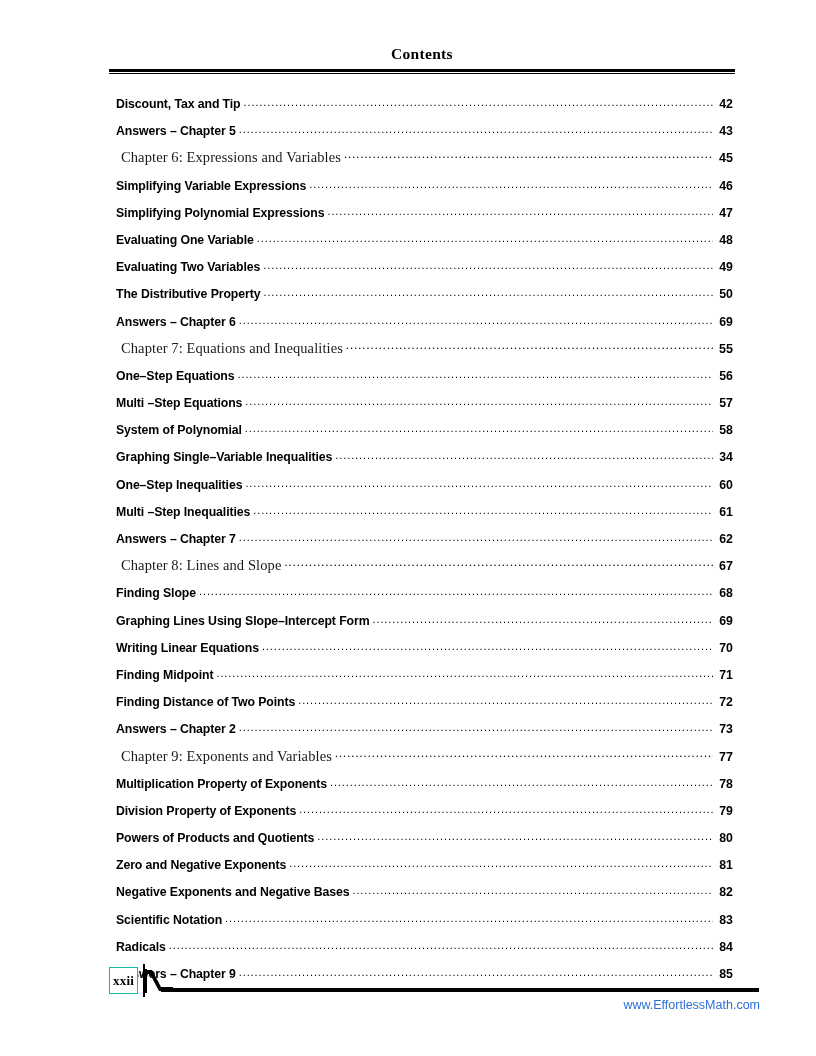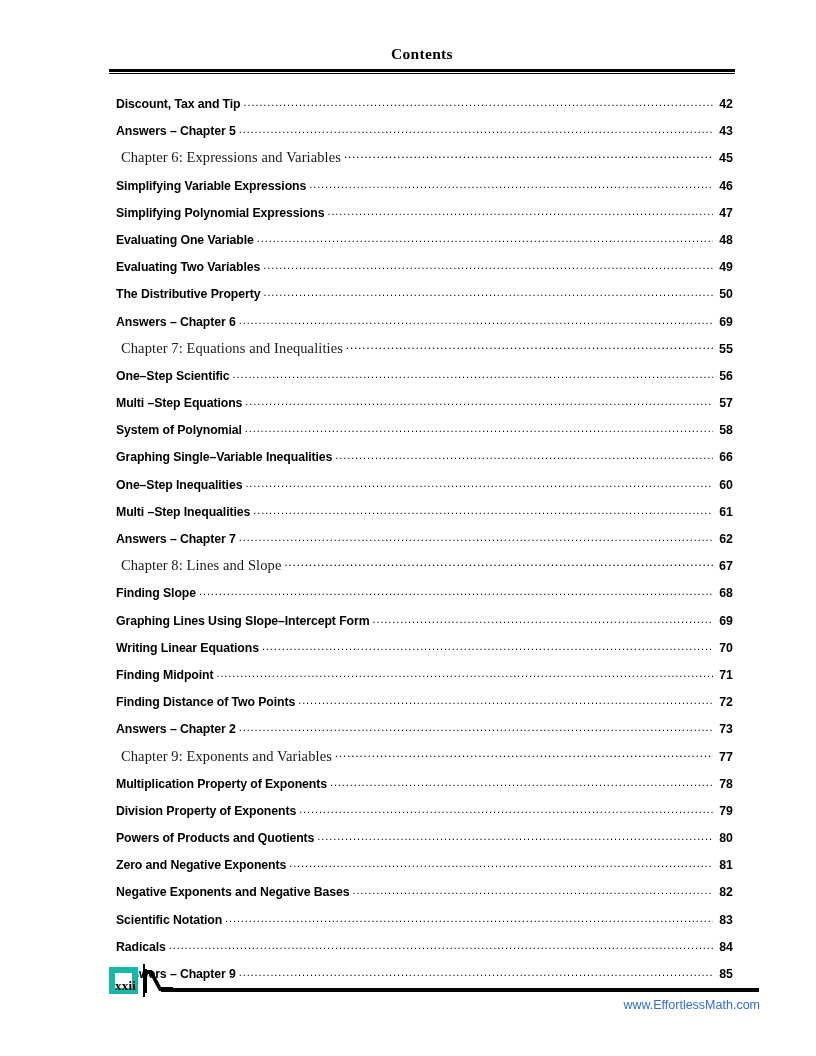--- a/index.html
+++ b/index.html
@@ -163,21 +163,21 @@
     top: 962px;
     width: 816px;
     height: 70px;
   }
   .footer-folio-box {
     position: absolute;
     left: 95px;
     top: 5px;
     width: 29px;
     height: 27px;
-    border: 6px solid #14b8a6;
+    border: 1px solid #14b8a6;
     box-sizing: border-box;
     background: #fff;
   }
   .footer-folio-text {
     font-family: "Liberation Serif", serif;
     font-weight: bold;
     font-size: 13px;
     text-align: center;
     line-height: 25px;
     color: #000;
@@ -276,38 +276,38 @@
         <span class="toc-label">Answers – Chapter 6</span>
         <span class="toc-leader"></span>
         <span class="toc-page">69</span>
       </div>
       <div class="toc-row level-chapter">
         <span class="toc-label">Chapter 7: Equations and Inequalities</span>
         <span class="toc-leader"></span>
         <span class="toc-page">55</span>
       </div>
       <div class="toc-row level-entry">
-        <span class="toc-label">One–Step Scientific</span>
+        <span class="toc-label">One–Step Equations</span>
         <span class="toc-leader"></span>
         <span class="toc-page">56</span>
       </div>
       <div class="toc-row level-entry">
         <span class="toc-label">Multi –Step Equations</span>
         <span class="toc-leader"></span>
         <span class="toc-page">57</span>
       </div>
       <div class="toc-row level-entry">
         <span class="toc-label">System of Polynomial</span>
         <span class="toc-leader"></span>
         <span class="toc-page">58</span>
       </div>
       <div class="toc-row level-entry">
         <span class="toc-label">Graphing Single–Variable Inequalities</span>
         <span class="toc-leader"></span>
-        <span class="toc-page">66</span>
+        <span class="toc-page">34</span>
       </div>
       <div class="toc-row level-entry">
         <span class="toc-label">One–Step Inequalities</span>
         <span class="toc-leader"></span>
         <span class="toc-page">60</span>
       </div>
       <div class="toc-row level-entry">
         <span class="toc-label">Multi –Step Inequalities</span>
         <span class="toc-leader"></span>
         <span class="toc-page">61</span>

